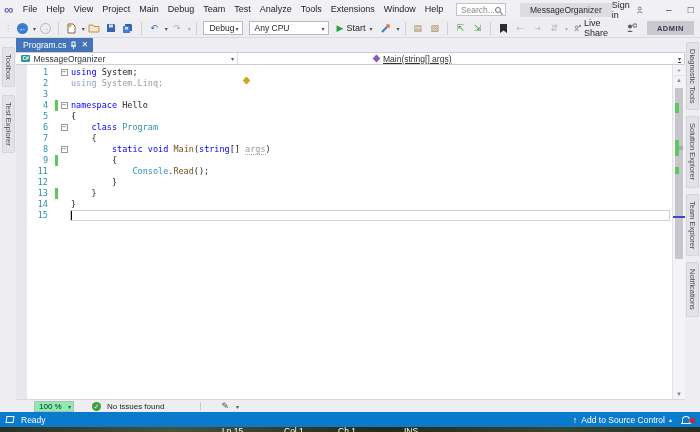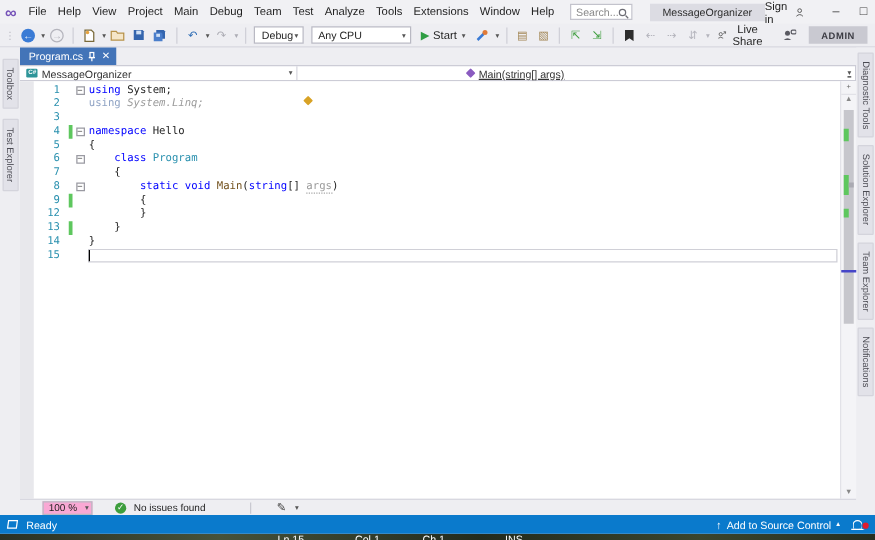--- a/index.html
+++ b/index.html
@@ -29,21 +29,21 @@
   .tbtn { height:15px; min-width:15px; display:flex; align-items:center; justify-content:center; font-size:9px; }
   .tsep { width:1px; height:13px; background:#d0d0d8; margin:0 3px; }
   .dd { font-size:6px; color:#555; margin-left:1px; }
   .navcircle { width:11px; height:11px; border-radius:50%; background:#3a7bd5; color:#fff; font-size:8px; line-height:11px; text-align:center; }
   .navcircle.disabled { background:transparent; border:1px solid #b4b4bc; color:#b4b4bc; line-height:9px; }
   .combo { height:14px; border:1px solid #b9b9c3; background:#fff; display:flex; align-items:center; padding:0 3px 0 5px; font-size:8.5px; margin:0 2px; }
   .combo .cval { flex:1; }
   .startbtn { display:flex; align-items:center; gap:3px; padding:0 4px; }
   .play { color:#2f9e44; font-size:9px; }
   .glyphicon { font-size:9px; line-height:15px; }
-  .rightcluster { margin-left:auto; display:flex; align-items:center; gap:8px; padding-right:2px;text-align:center; }
+  .rightcluster { margin-left:auto; display:flex; align-items:center; gap:8px; padding-right:2px; }
   .admin { background:#c9c9d1; color:#3c3c44; font-weight:bold; font-size:7.5px; padding:2.5px 10px; letter-spacing:.5px; }
 
   
   .main { flex:1 1 auto; display:flex; min-height:0; }
   .lstrip { width:16px; background:#eeeef2; display:flex; flex-direction:column; align-items:center; padding-top:9px; gap:8px; flex:0 0 auto; }
   .rstrip { width:15px; background:#eeeef2; display:flex; flex-direction:column; align-items:center; padding-top:4px; gap:6px; flex:0 0 auto; }
   .vtab { writing-mode:vertical-rl; font-size:7.5px; color:#4a4a52; background:#e2e2e9; padding:6px 1px; border:1px solid #d4d4dc; border-radius:1px; }
   .center { flex:1 1 auto; display:flex; flex-direction:column; min-width:0; }
 
   .tabstrip { height:14px; display:flex; align-items:flex-end; flex:0 0 auto; }
@@ -66,34 +66,34 @@
   .code-row { display:flex; height:11px; line-height:11px; }
   .ln { width:28px; text-align:right; padding-right:7px; color:#2b91af; flex:0 0 auto; }
   .chg { width:3px; flex:0 0 auto; }
   .chg.on { background:#5ec75e; }
   .fold { width:12px; flex:0 0 auto; display:flex; align-items:center; justify-content:center; }
   .foldbox { width:7px; height:7px; border:1px solid #9a9aa2; background:#fff; color:#555; font-size:7px; line-height:5px; text-align:center; }
   .code { white-space:pre; flex:1 1 auto; position:relative; padding-left:1px; }
   .caret-line { box-shadow:inset 0 0 0 1px #d0d0d7; margin-right:2px; }
   .caret { position:absolute; left:1px; top:1px; width:1px; height:9px; background:#000; }
   .tk-kw { color:#0000ff; } .tk-ty { color:#2b91af; } .tk-me { color:#74531f; }
-  .tk-st { color:#a31515; } .tk-dim { color:#9b9b9b;font-style:italic; } .tk-kwdim { color:#8fa3c4; }
+  .tk-st { color:#a31515; } .tk-dim { color:#9b9b9b; } .tk-kwdim { color:#8fa3c4; }
   .tk-dimu { color:#9b9b9b; border-bottom:1px dotted #a8a8a8; }
 
   .vscroll { width:13px; flex:0 0 auto; border-left:1px solid #e2e2e8; background:#f4f4f7; display:flex; flex-direction:column; font-size:6px; color:#888; }
   .vsplit { height:11px; text-align:center; line-height:11px; border-bottom:1px solid #e2e2e8; color:#666; }
   .sarr { height:9px; text-align:center; line-height:9px; flex:0 0 auto; }
   .track { flex:1 1 auto; position:relative; }
   .thumb { position:absolute; left:2px; right:2px; top:1%; height:56%; background:#c6c6cc; }
   .mark { position:absolute; left:2px; width:4px; background:#5ec75e; }
   .graymark { position:absolute; right:2px; width:4px; height:4px; background:#aaaab2; top:20%; }
   .blueline { position:absolute; left:0; right:0; height:2px; background:#4646c8; top:43%; }
 
   .efooter { height:13px; background:#eeeef2; border-top:1px solid #d8d8e0; display:flex; align-items:center; padding-left:18px; gap:6px; flex:0 0 auto; font-size:8px; }
-  .zoombox { width:40px; height:11px; background:#f9a8d4; border:1px solid #b9b9c3; display:flex; align-items:center; padding:0 2px 0 4px; font-size:8px; }
+  .zoombox { width:40px; height:11px; background:#86efac; border:1px solid #b9b9c3; display:flex; align-items:center; padding:0 2px 0 4px; font-size:8px; }
   .zoombox .cval { flex:1; }
   .checkcircle { width:9px; height:9px; border-radius:50%; background:#3d9e3d; color:#fff; font-size:7px; line-height:9px; text-align:center; margin-left:12px; }
   .fsep { width:1px; height:9px; background:#c9c9d1; margin:0 14px 0 30px; }
   .pen { font-size:9px; color:#444; }
 
   .paneltabs { height:13px; background:#eeeef2; display:flex; align-items:center; gap:15px; padding-left:18px; flex:0 0 auto; font-size:8.5px; color:#333; }
   .panel-tab { cursor:default; }
 
   
   .statusbar { height:15px; background:#0a7acc; color:#fff; display:flex; align-items:center; font-size:8.5px; position:relative; padding:0 6px; flex:0 0 auto; }
@@ -343,20 +343,26 @@
               </span>
               <span class="code"><span>        </span><span class="tk-kw">static</span><span> </span><span class="tk-kw">void</span><span> </span><span class="tk-me">Main</span><span>(</span><span class="tk-kw">string</span><span>[] </span><span class="tk-dimu">args</span><span>)</span></span>
             </div>
             <div class="code-row">
               <span class="ln">9</span>
               <span class="chg on"></span>
               <span class="fold"></span>
               <span class="code"><span>        {</span></span>
             </div>
             <div class="code-row">
+              <span class="ln">11</span>
+              <span class="chg"></span>
+              <span class="fold"></span>
+              <span class="code"><span>            </span><span class="tk-ty">Console</span><span>.</span><span class="tk-me">Read</span><span>();</span></span>
+            </div>
+            <div class="code-row">
               <span class="ln">12</span>
               <span class="chg"></span>
               <span class="fold"></span>
               <span class="code"><span>        }</span></span>
             </div>
             <div class="code-row">
               <span class="ln">13</span>
               <span class="chg on"></span>
               <span class="fold"></span>
               <span class="code"><span>    }</span></span>

